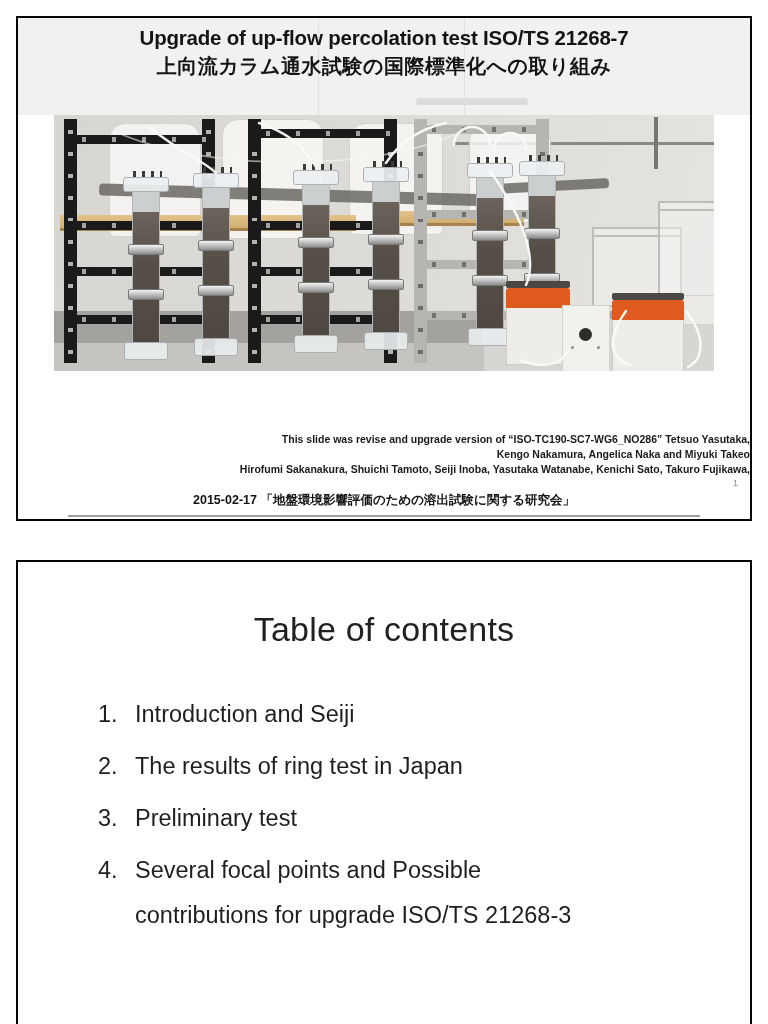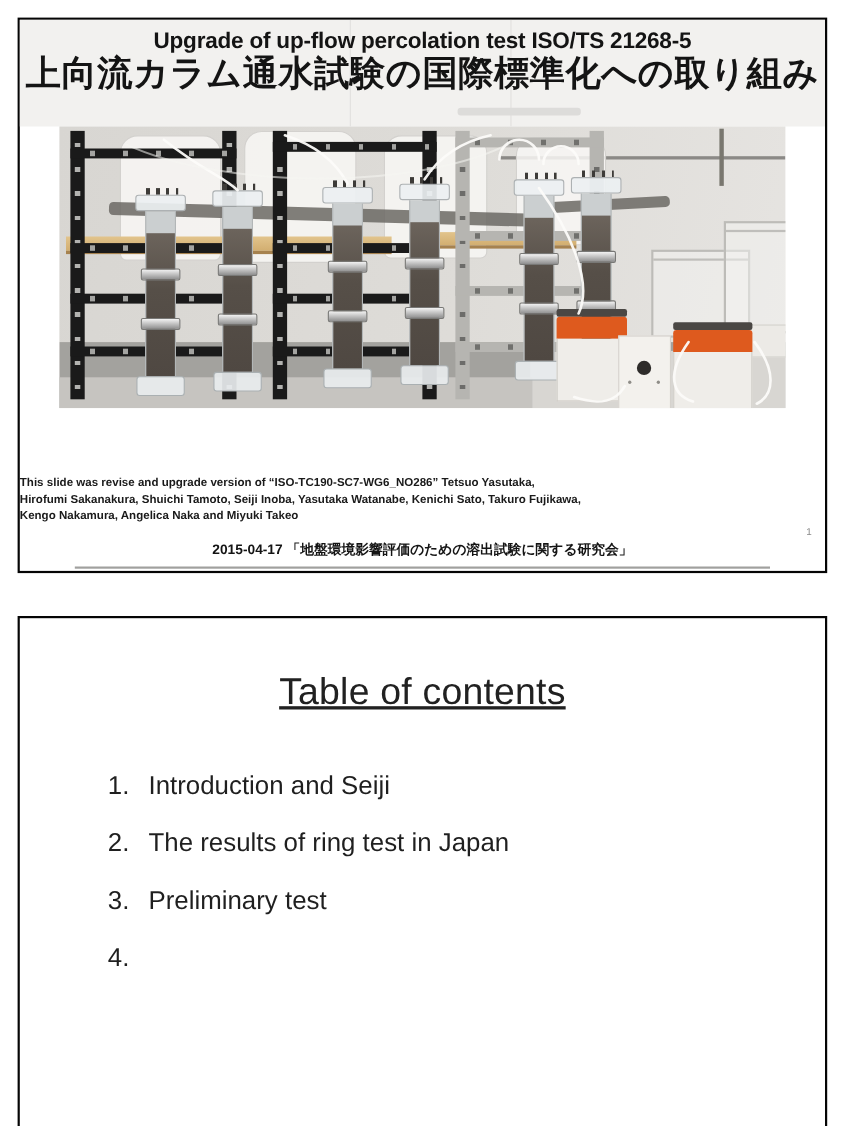--- a/index.html
+++ b/index.html
@@ -17,21 +17,21 @@
 
   
   .title-strip{
     position:absolute;top:0;left:0;right:0;height:97px;
     background:#f2f1ef;text-align:center;color:#141414;overflow:hidden;
   }
   .tline{position:absolute;top:0;bottom:0;width:1px;background:#e1e0de;}
   .smudge{position:absolute;left:398px;top:80px;width:112px;height:7px;background:#dddcda;border-radius:3px;}
   .t-en{position:relative;font-weight:700;font-size:20.5px;line-height:27px;letter-spacing:-0.2px;}
   .t-en.first{margin-top:6px;}
-  .t-jp{position:relative;font-weight:700;font-size:32px;line-height:31px;letter-spacing:0.5px;
+  .t-jp{position:relative;font-weight:700;font-size:20px;line-height:31px;letter-spacing:0.5px;
         font-family:"Liberation Sans","DejaVu Sans",sans-serif;}
 
   
   .photo{
     position:absolute;left:36px;top:97px;width:660px;height:256px;
     background:linear-gradient(100deg,#d8d6d2 0%,#dedcd8 55%,#e6e4e1 100%);
     overflow:hidden;
   }
   .photo i,.photo b,.photo s{display:block;position:absolute;}
   .wall-line{left:400px;top:27px;width:260px;height:3px;background:#8b8986;}
@@ -71,49 +71,49 @@
   .ctrl .knob{position:absolute;left:50%;top:22px;width:13px;height:13px;margin-left:-7px;
     border-radius:50%;background:#2e2c2a;}
   .ctrl .dot{position:absolute;width:3px;height:3px;border-radius:50%;background:#8f8d88;}
   svg.tubes{position:absolute;left:0;top:0;}
 
   
   .author{position:absolute;left:0;right:0;top:358px;text-align:center;
     font-size:15px;font-weight:700;text-decoration:underline;color:#121212;}
   .affil{position:absolute;left:0;right:0;top:379px;text-align:center;
     font-size:14.5px;font-weight:700;color:#161616;}
-  .credits{position:absolute;left:0;right:0;top:414px;text-align:left;
+  .credits{position:absolute;left:0;right:0;top:414px;text-align:right;
     font-size:10.5px;font-weight:700;line-height:15px;color:#1a1a1a;}
   .footer{position:absolute;left:0;right:0;top:474px;text-align:center;
     font-size:12.5px;font-weight:700;color:#141414;}
   .pagenum{position:absolute;right:12px;top:460px;font-size:9px;color:#8a8a8a;}
   .grayrule{position:absolute;left:50px;right:50px;top:497px;height:2px;background:#a0a09e;}
 
   
   .toc-title{position:absolute;left:0;right:0;top:48px;margin:0;text-align:center;
-    font-size:34px;font-weight:400;color:#212121;letter-spacing:0.2px;text-decoration:underline;}
+    font-size:34px;font-weight:400;color:#212121;letter-spacing:0.2px;}
   .toc{position:absolute;left:80px;top:130px;right:40px;color:#1f1f1f;}
   .toc-item{display:flex;margin-bottom:7px;font-size:23.5px;line-height:45px;}
   .toc-item .n{width:37px;flex:0 0 37px;}
   .toc-item .tx{flex:1;}
   .toc-item .ln{display:block;}
   .toc-item .ln:empty{display:none;}
 </style>
 </head>
 <body>
 
 <div>
 
   <section class="page" id="page1">
 
     <div class="title-strip">
       <i class="tline" style="left:300px"></i>
       <i class="tline" style="left:446px"></i>
       <i class="smudge"></i>
-      <div class="t-en first">Upgrade of up-flow percolation test ISO/TS 21268-5</div>
+      <div class="t-en first">Upgrade of up-flow percolation test ISO/TS 21268-7</div>
       <div class="t-jp">上向流カラム通水試験の国際標準化への取り組み</div>
     </div>
 
     <div class="photo">
 
       <i class="wall-line"></i>
       <i class="wall-stub"></i>
 
       <i class="carboy" style="left:55px;top:8px;width:90px;height:112px"></i>
       <i class="carboy" style="left:168px;top:4px;width:100px;height:118px"></i>
@@ -243,25 +243,25 @@
           <path d="M572 196 C 552 224, 556 244, 576 250"></path>
           <path d="M632 196 C 652 222, 650 244, 634 252"></path>
         </g>
         <path d="M60 16 C 150 58, 330 58, 412 14" fill="none" stroke="#f6f5f2" stroke-width="1.8" opacity="0.55"></path>
       </svg>
     </div>
 
 
     <div class="credits">
       <div>This slide was revise and upgrade version of  “ISO-TC190-SC7-WG6_NO286” Tetsuo Yasutaka,</div>
+      <div>Kengo Nakamura, Angelica Naka and Miyuki Takeo</div>
       <div>Hirofumi Sakanakura, Shuichi Tamoto, Seiji Inoba,  Yasutaka Watanabe, Kenichi Sato, Takuro Fujikawa,</div>
-      <div>Kengo Nakamura, Angelica Naka and Miyuki Takeo</div>
-    </div>
-
-    <div class="footer">2015-04-17 「地盤環境影響評価のための溶出試験に関する研究会」</div>
+    </div>
+
+    <div class="footer">2015-02-17 「地盤環境影響評価のための溶出試験に関する研究会」</div>
     <div class="pagenum">1</div>
     <div class="grayrule"></div>
   </section>
 
   <section class="page" id="page2">
     <h1 class="toc-title">Table of contents</h1>
     <div class="toc">
       <div class="toc-item">
         <span class="n">1.</span>
         <span class="tx">
@@ -276,18 +276,20 @@
       </div>
       <div class="toc-item">
         <span class="n">3.</span>
         <span class="tx">
             <span class="ln">Preliminary test</span>
           </span>
       </div>
       <div class="toc-item">
         <span class="n">4.</span>
         <span class="tx">
+          <span class="ln">Several focal points and Possible</span>
+          <span class="ln">contributions for upgrade ISO/TS 21268-3</span>
         </span>
       </div>
     </div>
   </section>
 
 </div>
 
 </body></html>

